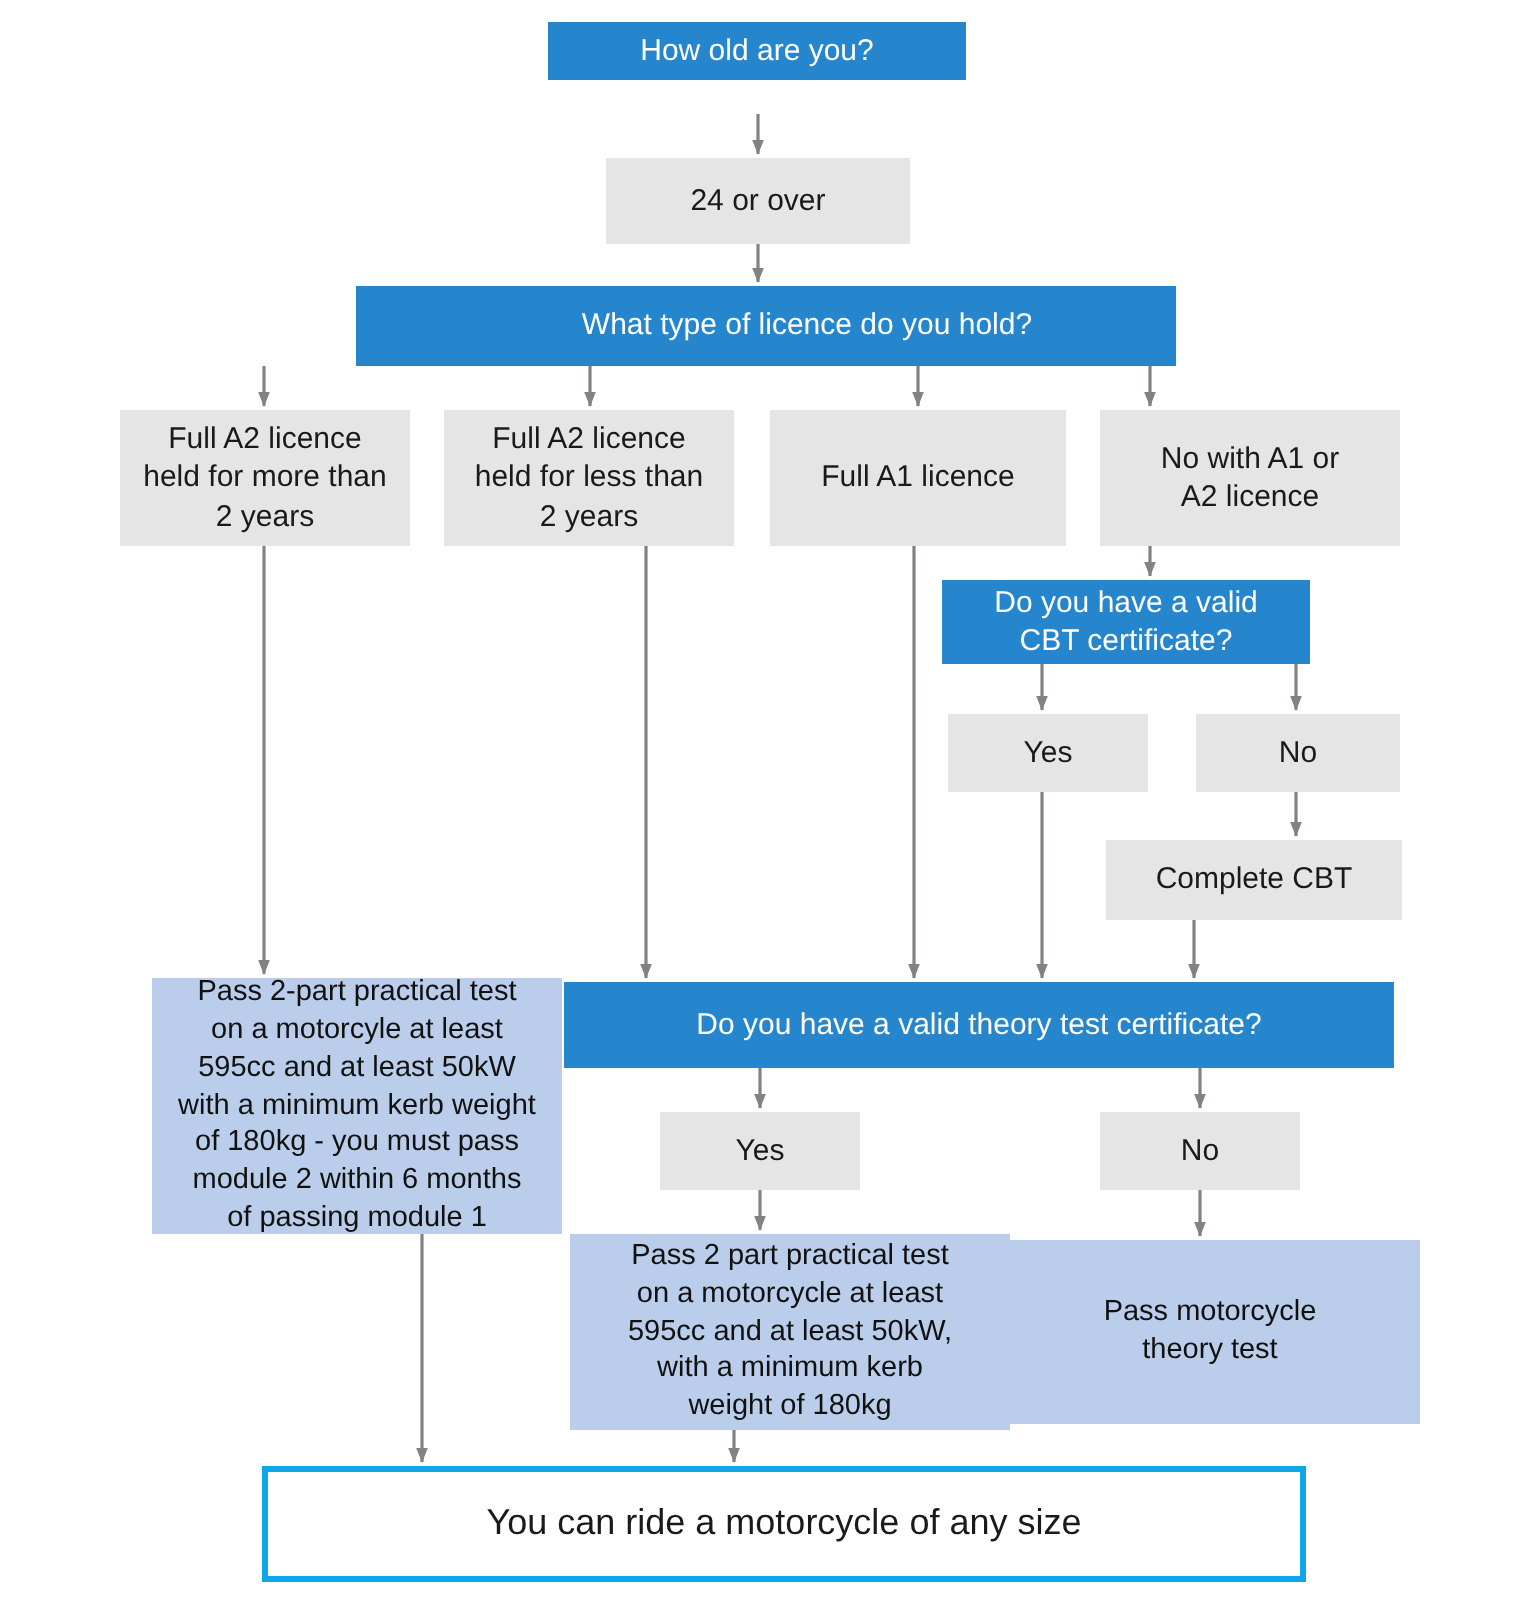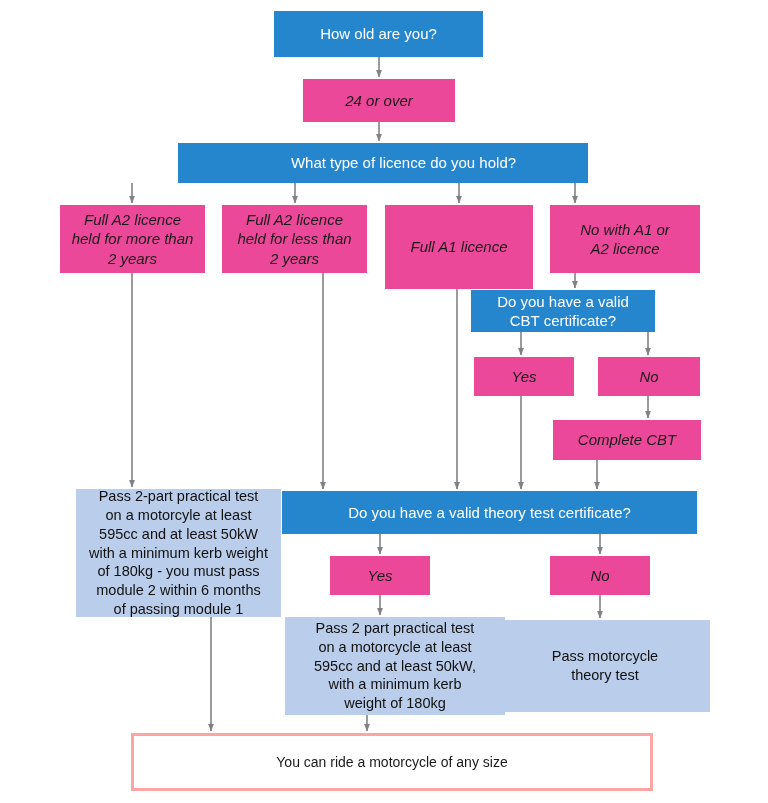--- a/index.html
+++ b/index.html
@@ -36,35 +36,34 @@
     line-height: 1.30;
     padding: 2px 6px;
     white-space: pre-line;
   }
   .node.question {
     background: #2586CE;
     color: #ffffff;
     font-size: 15px;
   }
   .node.answer {
-    background: #ec4899;
+    background: #e5e5e5;
     color: #1a1a1a;
     font-size: 15px;
-    font-style: italic;
   }
   .node.outcome {
     background: #BACDEA;
     color: #111111;
     font-size: 14.5px;
   }
   .node.final {
     background: #ffffff;
     color: #1a1a1a;
-    border: 3px solid #fca5a5;
-    font-size: 14px;
+    border: 3px solid #0ea5e9;
+    font-size: 18px;
   }
 </style>
 </head>
 <body>
 
 <div id="canvas">
 
   <svg id="connectors" viewBox="0 0 768 803" width="768" height="803" aria-hidden="true">
     <defs>
       <marker id="arrowhead" markerWidth="9" markerHeight="9" refX="7.2" refY="3.6" orient="auto" markerUnits="userSpaceOnUse">
@@ -107,35 +106,35 @@
       <path d="M600,595 L600,618"></path>
 
       <path d="M499,666 L476,666"></path>
 
       <path d="M211,617 L211,731"></path>
 
       <path d="M367,715 L367,731"></path>
     </g>
   </svg>
 
-  <div class="node question" style="left:274px; top:11px; width:209px; height:46px;">How old are you?</div>
+  <div class="node question" style="left:274px; top:11px; width:209px; height:29px;">How old are you?</div>
 
   <div class="node answer" style="left:303px; top:79px; width:152px; height:43px;">24 or over</div>
 
   <div class="node question" style="left:178px; top:143px; width:410px; height:40px;padding-left:47px;">What type of licence do you hold?</div>
 
   <div class="node answer" style="left:60px; top:205px; width:145px; height:68px;">Full A2 licence
 held for more than
 2 years</div>
 
   <div class="node answer" style="left:222px; top:205px; width:145px; height:68px;">Full A2 licence
 held for less than
 2 years</div>
 
-  <div class="node answer" style="left:385px; top:205px; width:148px; height:84px;">Full A1 licence</div>
+  <div class="node answer" style="left:385px; top:205px; width:148px; height:68px;">Full A1 licence</div>
 
   <div class="node answer" style="left:550px; top:205px; width:150px; height:68px;">No with A1 or
 A2 licence</div>
 
   <div class="node question" style="left:471px; top:290px; width:184px; height:42px;">Do you have a valid
 CBT certificate?</div>
 
   <div class="node answer" style="left:474px; top:357px; width:100px; height:39px;">Yes</div>
 
   <div class="node answer" style="left:598px; top:357px; width:102px; height:39px;">No</div>

